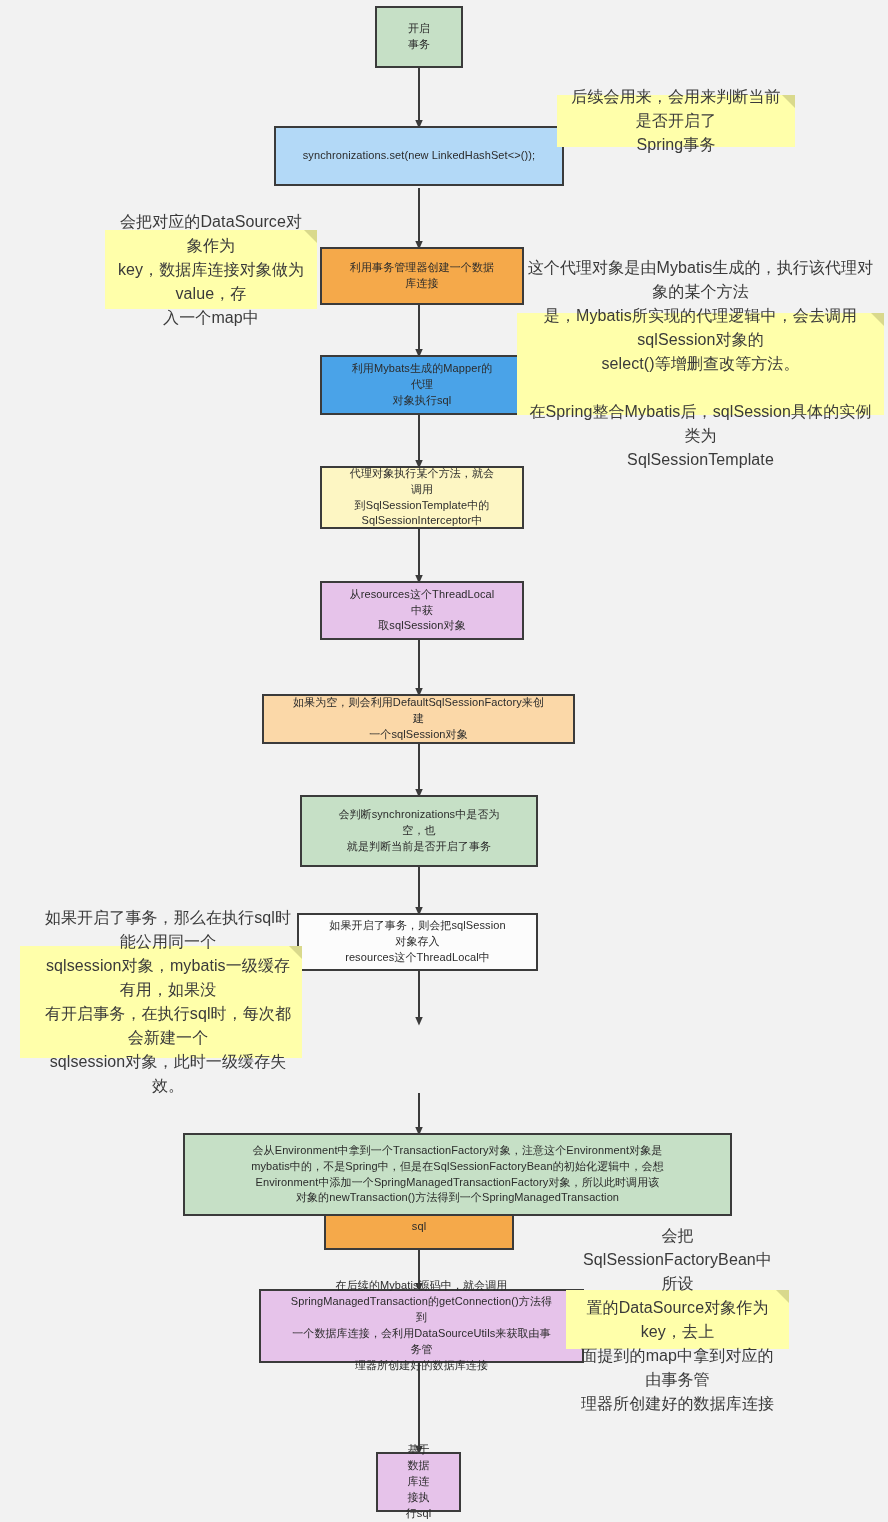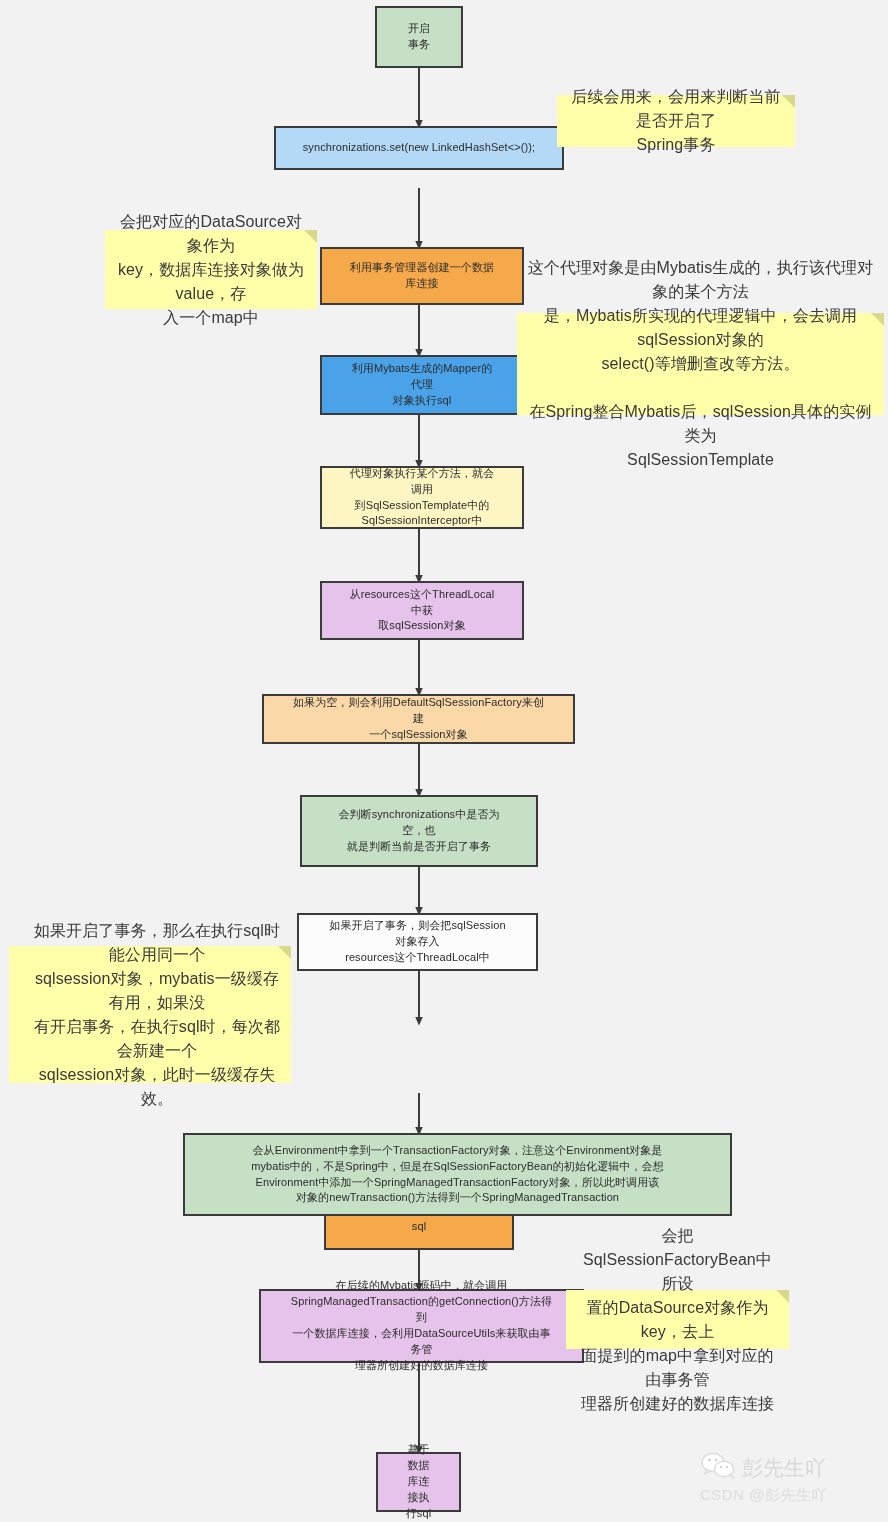--- a/index.html
+++ b/index.html
@@ -114,21 +114,21 @@
         <line x1="419" y1="744" x2="419" y2="793" marker-end="url(#arrow)"></line>
         <line x1="419" y1="867" x2="419" y2="911" marker-end="url(#arrow)"></line>
         <line x1="419" y1="971" x2="419" y2="1021" marker-end="url(#arrow)"></line>
         <line x1="419" y1="1093" x2="419" y2="1131" marker-end="url(#arrow)"></line>
         <line x1="419" y1="1216" x2="419" y2="1287" marker-end="url(#arrow)"></line>
         <line x1="419" y1="1363" x2="419" y2="1450" marker-end="url(#arrow)"></line>
       </g>
   </svg>
   <div id="nodes-layer">
       <div class="node" style="left: 375px; top: 6px; width: 88px; height: 62px; background: rgb(198, 224, 198); border-color: rgb(59, 59, 59);">开启事务</div>
-      <div class="node" style="left: 274px; top: 126px; width: 290px; height: 44px; background: rgb(179, 217, 247); border-color: rgb(59, 59, 59);">synchronizations.set(new LinkedHashSet&lt;&gt;());</div>
+      <div class="node" style="left: 274px; top: 126px; width: 290px; height: 60px; background: rgb(179, 217, 247); border-color: rgb(59, 59, 59);">synchronizations.set(new LinkedHashSet&lt;&gt;());</div>
       <div class="node" style="left: 320px; top: 247px; width: 204px; height: 58px; border-color: rgb(59, 59, 59); background: rgb(245, 169, 74);">利用事务管理器创建一个数据库连接</div>
       <div class="node" style="left: 320px; top: 355px; width: 204px; height: 60px; background: rgb(74, 163, 232); border-color: rgb(59, 59, 59);">利用Mybats生成的Mapper的代理
 对象执行sql</div>
       <div class="node" style="left: 320px; top: 466px; width: 204px; height: 63px; background: rgb(253, 246, 195); border-color: rgb(59, 59, 59);">代理对象执行某个方法，就会调用
 到SqlSessionTemplate中的
 SqlSessionInterceptor中</div>
       <div class="node" style="left: 320px; top: 581px; width: 204px; height: 59px; background: rgb(230, 195, 234); border-color: rgb(59, 59, 59);">从resources这个ThreadLocal中获
 取sqlSession对象</div>
       <div class="node" style="left: 262px; top: 694px; width: 313px; height: 50px; background: rgb(251, 216, 168); border-color: rgb(59, 59, 59);">如果为空，则会利用DefaultSqlSessionFactory来创建
 一个sqlSession对象</div>
@@ -153,41 +153,23 @@
 Spring事务</div>
       <div class="note" style="left: 105px; top: 230px; width: 212px; height: 79px;">会把对应的DataSource对象作为
 key，数据库连接对象做为value，存
 入一个map中</div>
       <div class="note" style="left: 517px; top: 313px; width: 367px; height: 102px;">这个代理对象是由Mybatis生成的，执行该代理对象的某个方法
 是，Mybatis所实现的代理逻辑中，会去调用sqlSession对象的
 select()等增删查改等方法。
 
 在Spring整合Mybatis后，sqlSession具体的实例类为
 SqlSessionTemplate</div>
-      <div class="note" style="left: 9px; top: 946px; width: 282px; height: 137px; padding-left: 23px;">如果开启了事务，那么在执行sql时能公用同一个
+      <div class="note" style="left: 20px; top: 946px; width: 282px; height: 112px; padding-left: 23px;">如果开启了事务，那么在执行sql时能公用同一个
 sqlsession对象，mybatis一级缓存有用，如果没
 有开启事务，在执行sql时，每次都会新建一个
 sqlsession对象，此时一级缓存失效。</div>
       <div class="note" style="left: 566px; top: 1290px; width: 223px; height: 59px;">会把SqlSessionFactoryBean中所设
 置的DataSource对象作为key，去上
 面提到的map中拿到对应的由事务管
 理器所创建好的数据库连接</div>
     </div>
 
-  <div class="watermark" id="watermark" style="left: 700px; top: 1452px;">
-    <div class="wm-row">
-      <span>
-        <svg width="34" height="28" viewBox="0 0 34 28" aria-hidden="true">
-          <ellipse cx="12" cy="10.5" rx="11" ry="9" fill="#ffffff" stroke="#dcdcdc" stroke-width="1.4"></ellipse>
-          <circle cx="8.5" cy="8" r="1.4" fill="#d5d5d5"></circle>
-          <circle cx="15" cy="8" r="1.4" fill="#d5d5d5"></circle>
-          <path d="M6,18 L4,22 L9,19 Z" fill="#ffffff" stroke="#dcdcdc" stroke-width="1.2"></path>
-          <ellipse cx="23" cy="17" rx="9.5" ry="7.8" fill="#ffffff" stroke="#dcdcdc" stroke-width="1.4"></ellipse>
-          <circle cx="20" cy="15" r="1.2" fill="#d5d5d5"></circle>
-          <circle cx="26" cy="15" r="1.2" fill="#d5d5d5"></circle>
-          <path d="M30,22 L32.5,25.5 L28,23.5 Z" fill="#ffffff" stroke="#dcdcdc" stroke-width="1.2"></path>
-        </svg>
-      </span>
-      <span class="wm-name">彭先生吖</span>
-    </div>
-    <div class="wm-sub">CSDN @彭先生吖</div>
-  </div>
 </div>
 
 </body></html>

